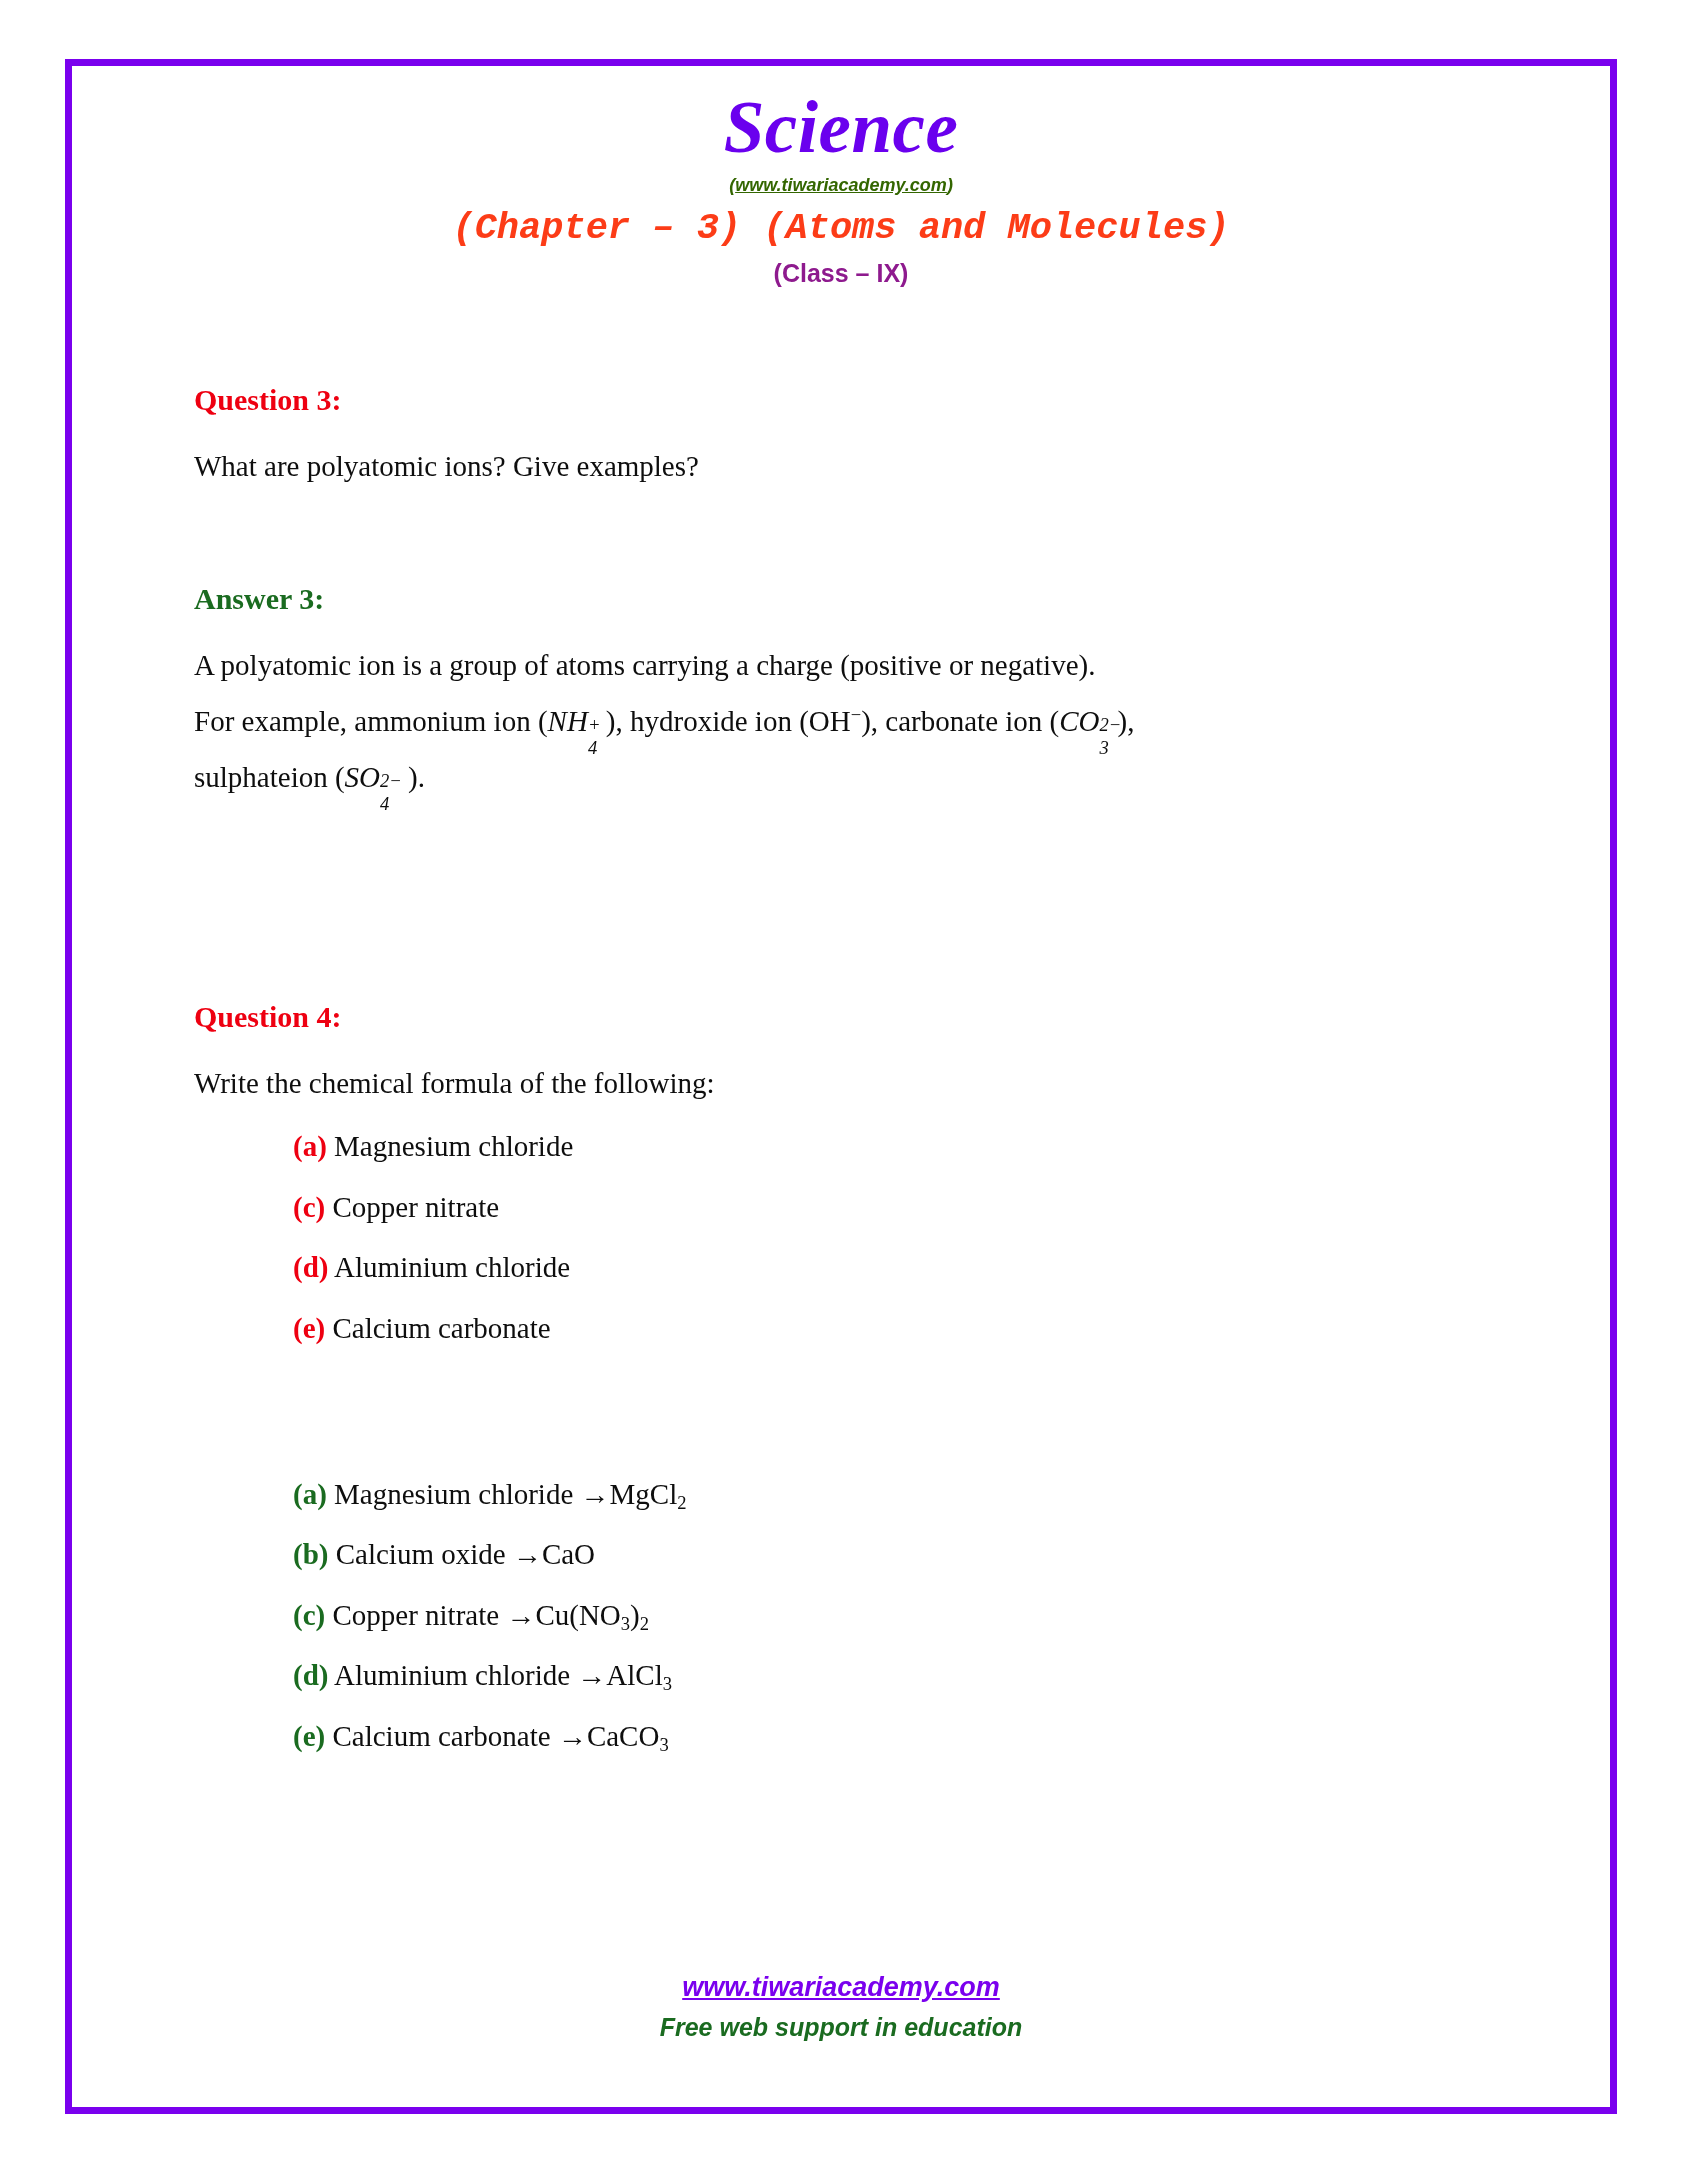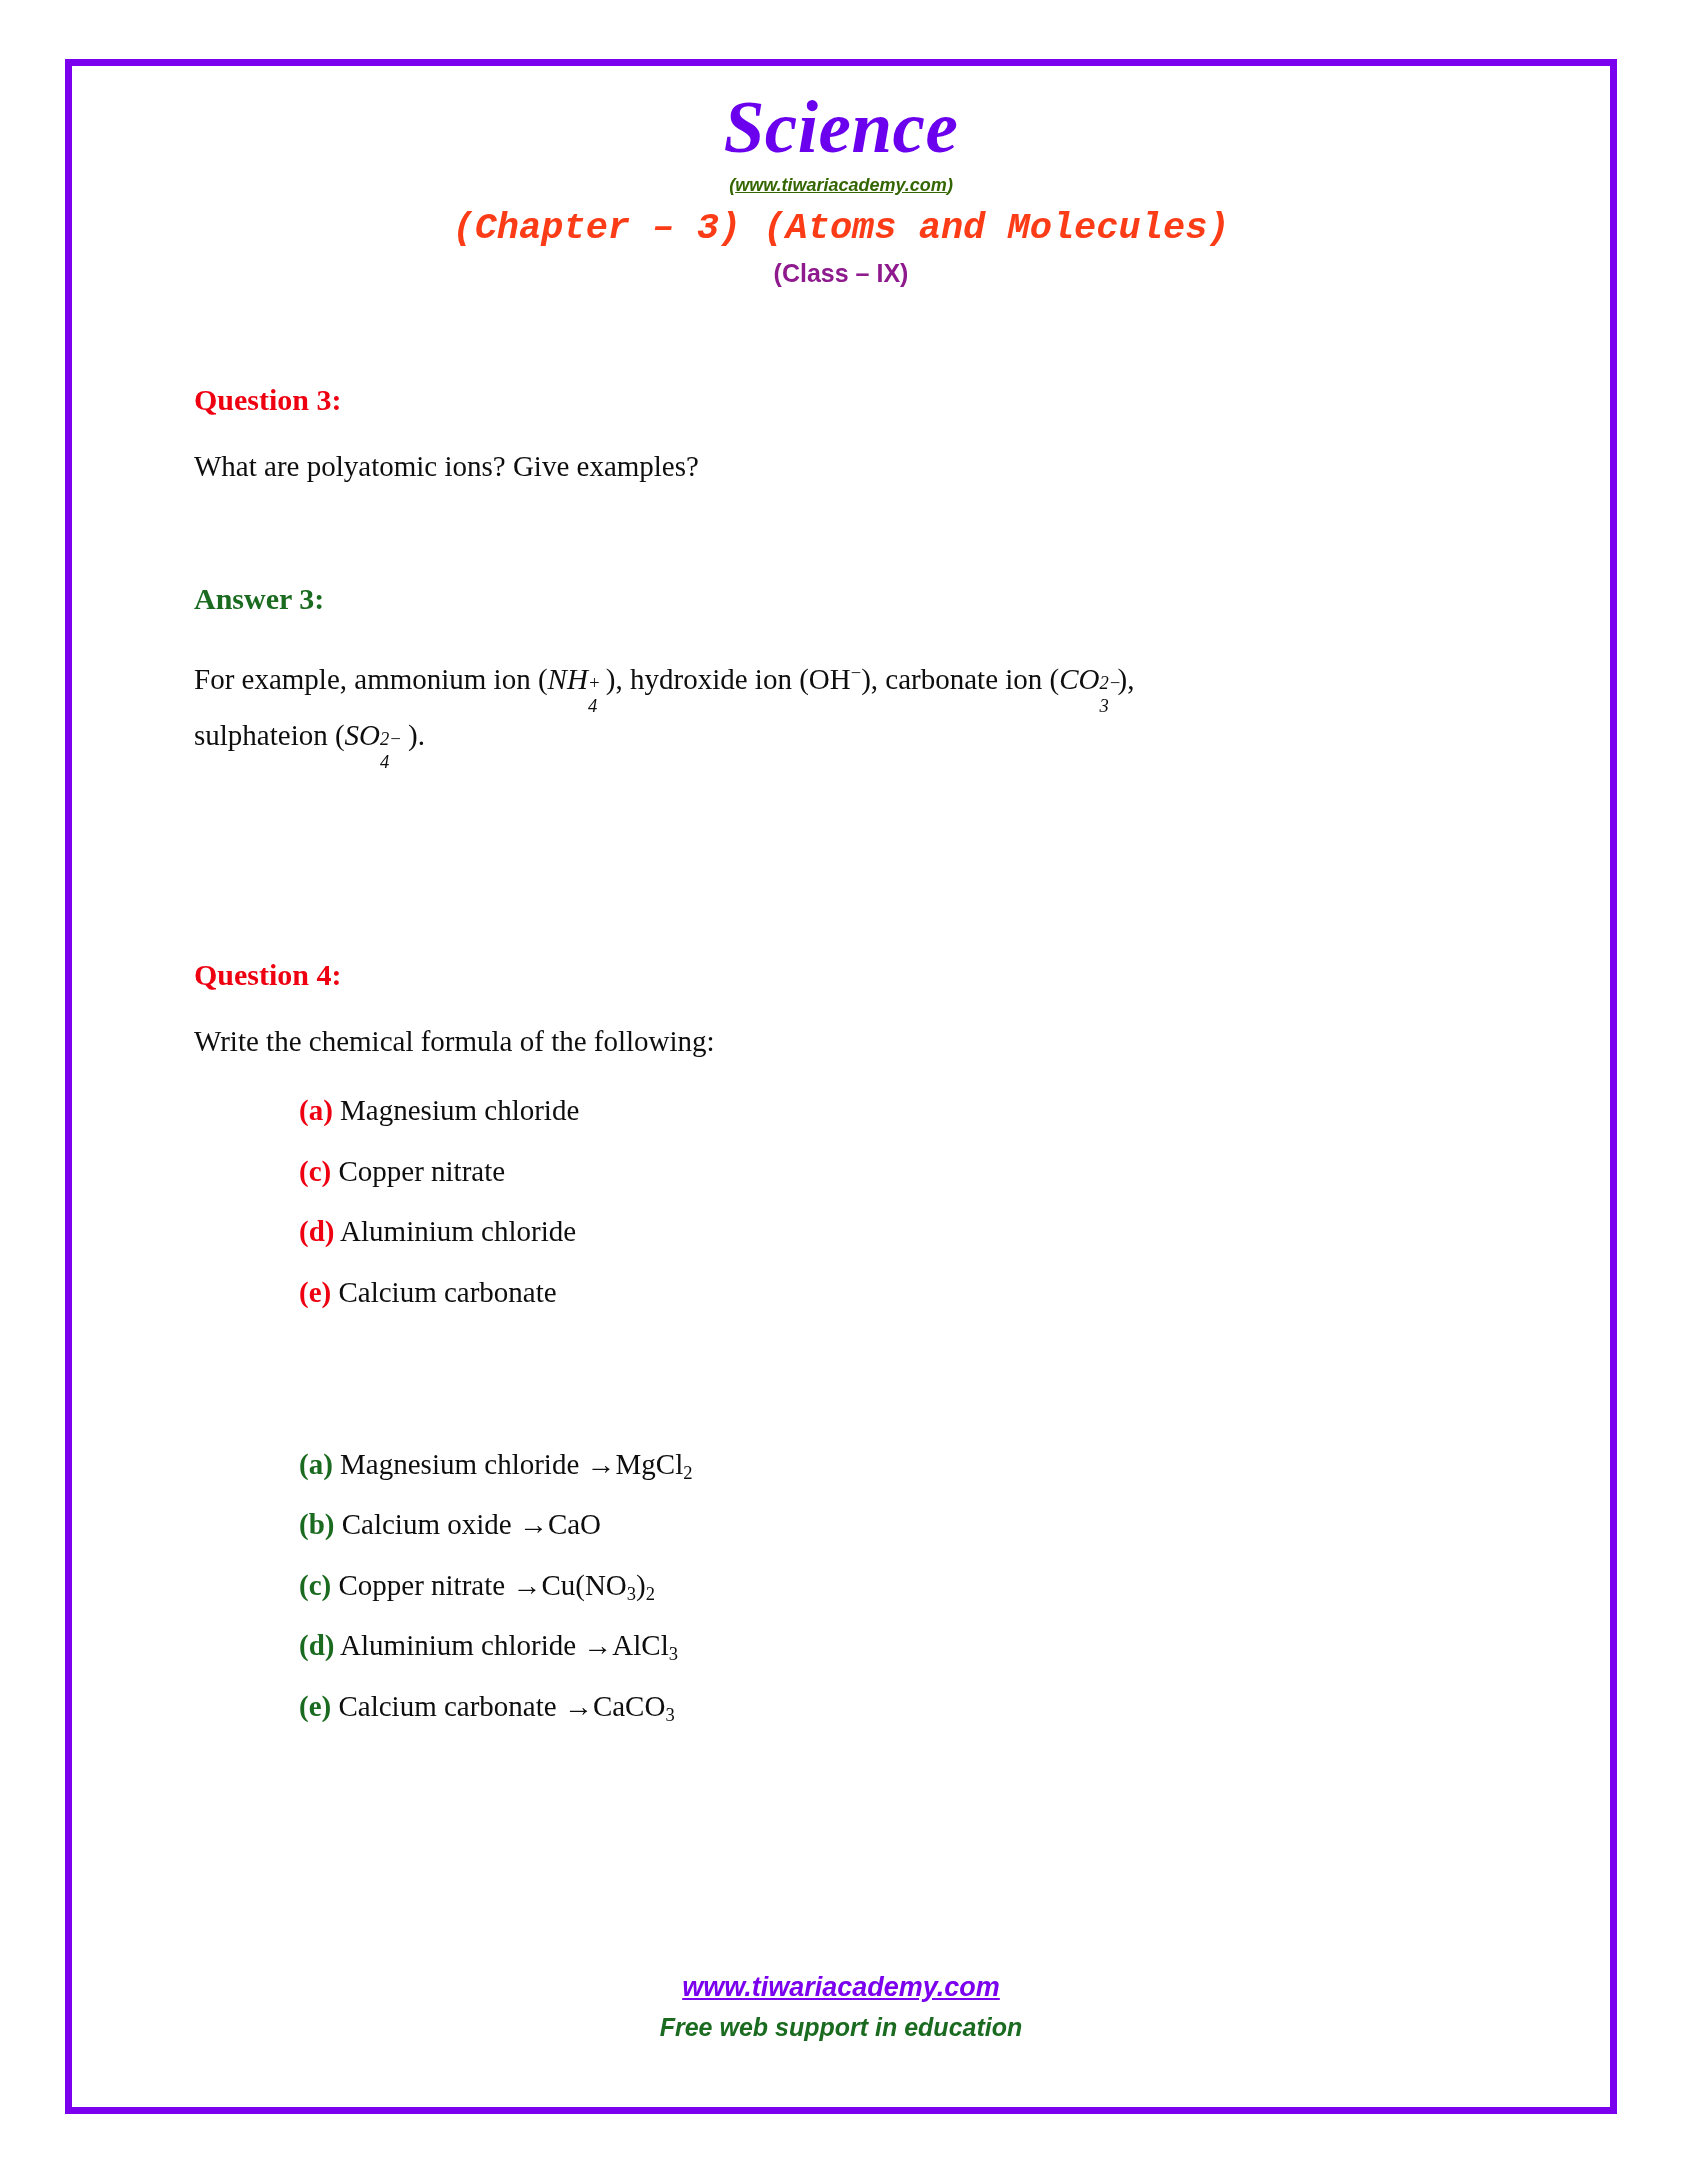--- a/index.html
+++ b/index.html
@@ -148,21 +148,21 @@
     left: 0;
     top: 0.22em;
     font-size: 0.64em;
     white-space: nowrap;
     font-style: italic;
   }
 
   
   .ilist {
     list-style: none;
-    margin: 6px;
+    margin: 0;
     padding: 0 0 0 99px;
   }
   .ilist li {
     font-family: "Liberation Serif", "DejaVu Serif", serif;
     font-size: 29px;
     color: #0e0e0e;
     line-height: 1.4;
     margin: 0 0 20px 0;
   }
   .lbl-red {
@@ -236,20 +236,21 @@
       <div class="gap-sm"></div>
 
       <p class="ptext">What are polyatomic ions? Give examples?</p>
 
       <div class="gap-lg"></div>
 
       <div class="ahead">Answer 3:</div>
 
       <div class="gap-sm"></div>
 
+      <p class="ptext">A polyatomic ion is a group of atoms carrying a charge (positive or negative).</p>
 
       <div style="height:14px"></div>
 
       <p class="ptext just">
         <span>For example, ammonium ion (</span><span class="mathspan"><span>NH</span><span class="stack"><span class="sup-l">+</span><span class="sub-l">4</span></span></span><span>), hydroxide ion (OH</span><sup>−</sup><span>), carbonate ion (</span><span class="mathspan"><span>CO</span><span class="stack"><span class="sup-l">2−</span><span class="sub-l">3</span></span></span><span>),</span>
       </p>
 
       <div style="height:14px"></div>
 
       <p class="ptext">

